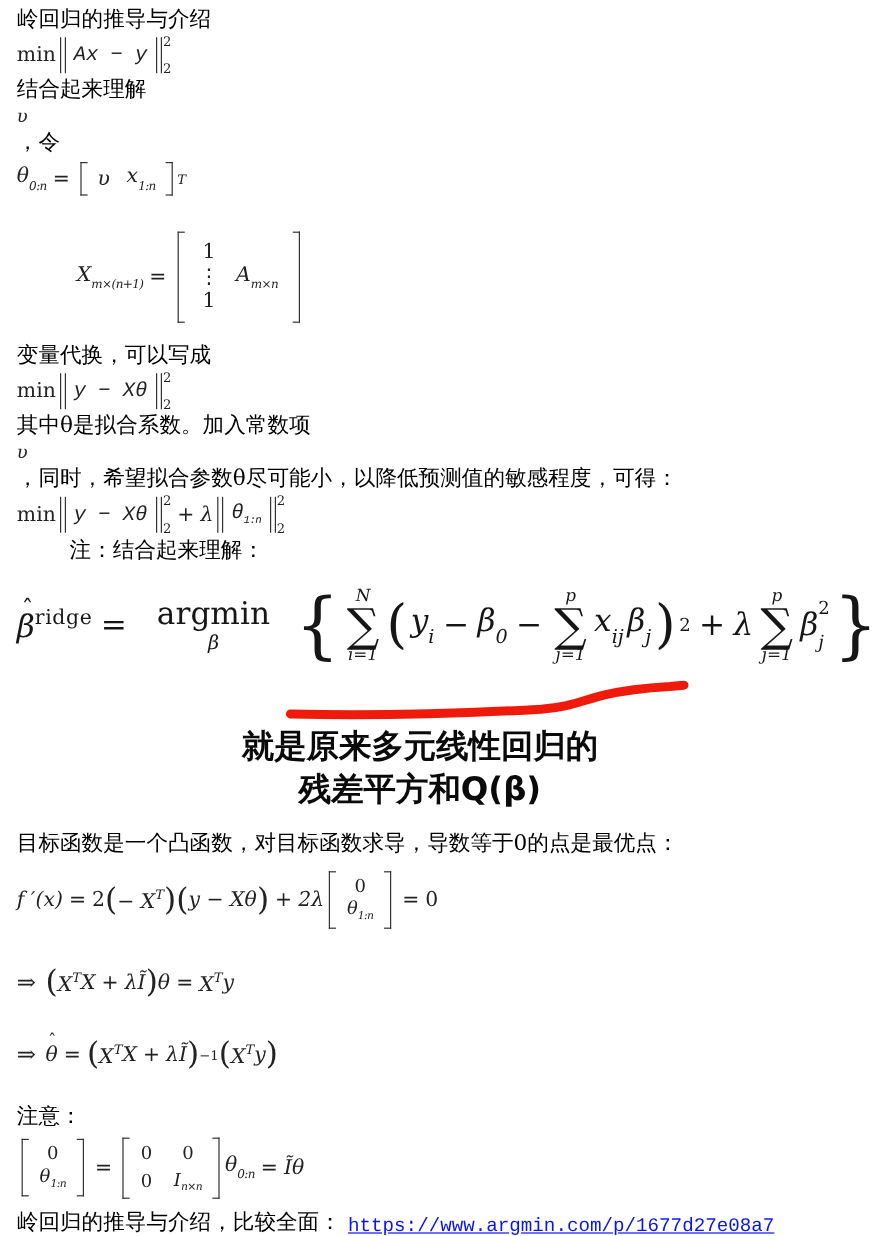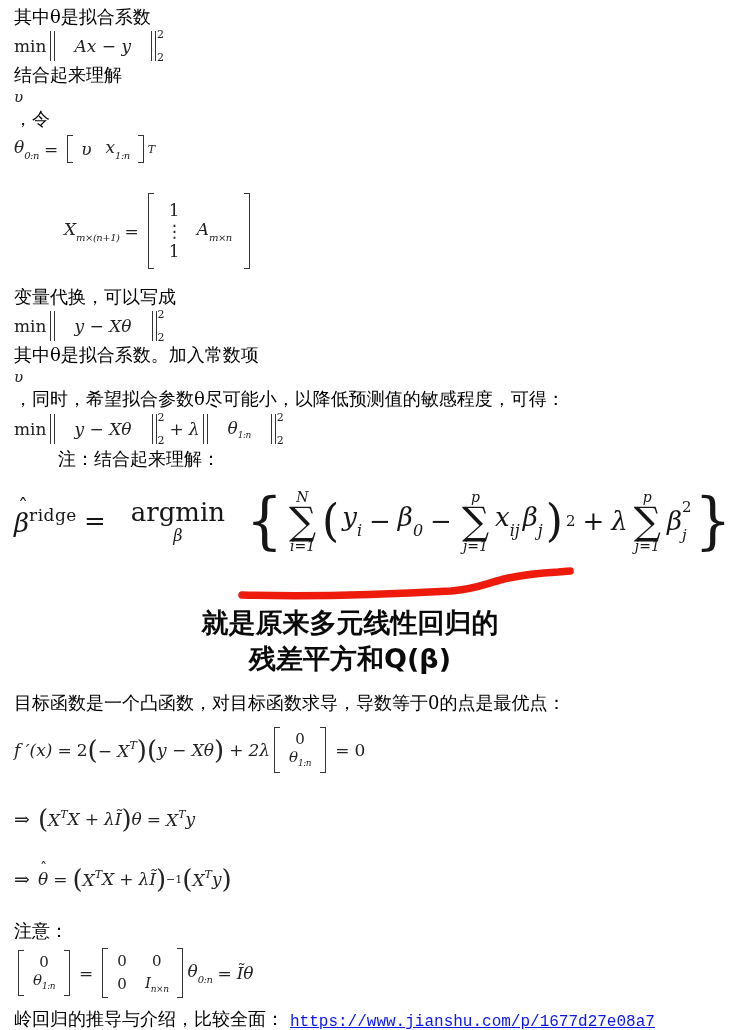--- a/index.html
+++ b/index.html
@@ -12,21 +12,21 @@
   .it  { font-style: italic; }
   .op  { font-style: normal; margin: 0 5px; }
   .tok { white-space: nowrap; }
 
   .sub { font-size: 10px; vertical-align: -6px; font-style: italic; letter-spacing: -0.5px; }
   .sup { font-size: 11px; vertical-align: 8px;  font-style: italic; }
 
   
   .nrm  { display: inline-flex; align-items: center; margin-left: 3px; }
   .dbar { width: 5px; height: 30px; border-left: 1.4px solid #333; border-right: 1.4px solid #333; }
-  .bd   { font-style: italic; padding: 0 20px; }
+  .bd   { font-style: italic; padding: 0 7px; font-family: Liberation Mono, monospace; }
   .ss   { display: inline-flex; flex-direction: column; justify-content: space-between;
           height: 33px; font-size: 11px; line-height: 10px; margin-left: 1px; font-style: normal; }
 
   
   .mx   { display: inline-flex; align-items: stretch; margin: 0 4px; }
   .mbl  { width: 6px; border: 1.5px solid #333; border-right: 0; }
   .mbr  { width: 6px; border: 1.5px solid #333; border-left: 0; }
   .mbd  { display: flex; align-items: center; padding: 3px 8px; gap: 14px; }
   .mcol { display: flex; flex-direction: column; align-items: center; justify-content: center;
           gap: 2px; line-height: 1.1; }
@@ -69,21 +69,21 @@
           color: #0a16ee; text-decoration: underline; margin-left: 6px; }
 
   .sm { font-size: 15px; }
   .xs { font-size: 9px; vertical-align: -4px; font-style: italic; letter-spacing: -0.5px; }
 </style>
 </head>
 <body>
 
 <div class="doc">
 
-  <div class="cn">其中θ是拟合系数</div>
+  <div class="cn">岭回归的推导与介绍</div>
 
   <div class="frm" style="height:34px">
     <span class="tok">min</span>
     <span class="nrm">
       <span class="dbar"></span>
       <span class="bd">Ax − y</span>
       <span class="dbar"></span>
       <span class="ss">
         <span>2</span>
         <span>2</span>
@@ -300,16 +300,16 @@
       </span>
       <span class="mbr"></span>
     </span>
     <span class="tok"><span class="it">θ</span><span class="sub">0:n</span></span>
     <span class="op">=</span>
     <span class="it">Ĩθ</span>
   </div>
 
   <div class="foot">
     <span class="cn">岭回归的推导与介绍，比较全面：</span>
-    <a class="link" href="#">https://www.jianshu.com/p/1677d27e08a7</a>
+    <a class="link" href="#">https://www.argmin.com/p/1677d27e08a7</a>
   </div>
 
 </div>
 
 </body></html>

